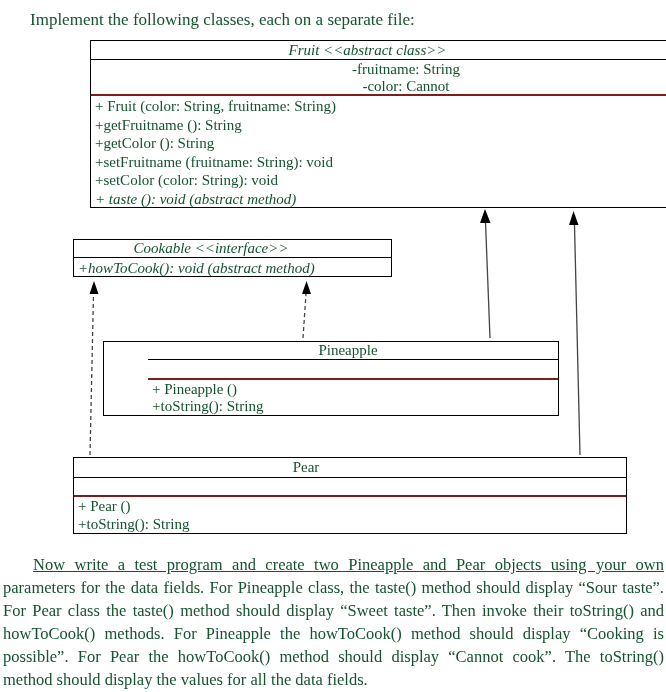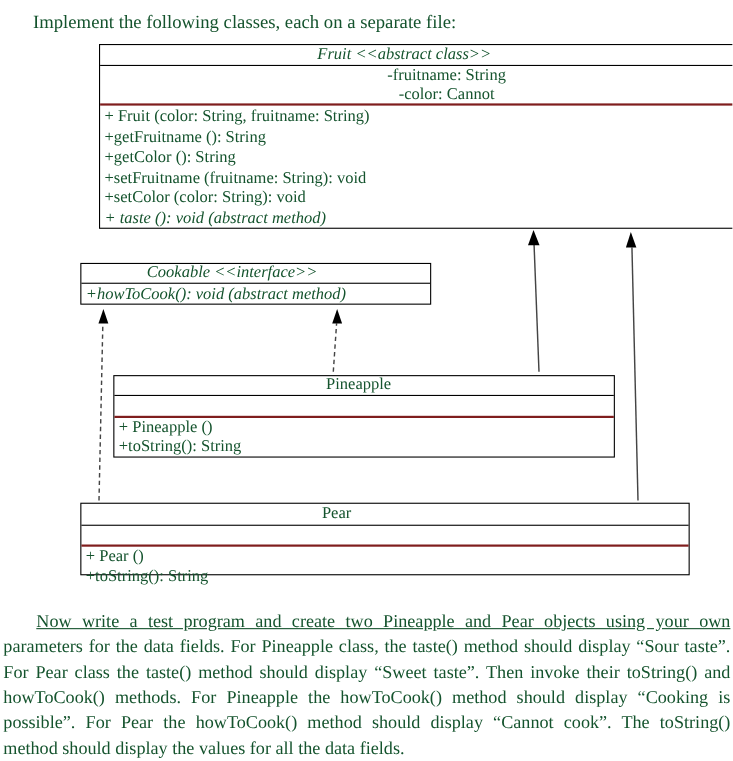--- a/index.html
+++ b/index.html
@@ -48,26 +48,26 @@
   
   .box-fruit   { left: 90px;  top: 40px;  width: 630px; height: 168px; }
   .box-fruit .uml-title   { height: 19px; line-height: 18px; padding-right: 75px; }
   .box-fruit .uml-attrs   { height: 36px; line-height: 17px; }
   .box-fruit .uml-methods { line-height: 18.5px; }
   
   .box-cookable { left: 73px; top: 239px; width: 319px; height: 38px; }
   .box-cookable .uml-title   { height: 18px; line-height: 17px; padding-right: 43px; }
   .box-cookable .uml-methods { line-height: 18px; }
   
-  .box-pineapple { left: 103px; top: 341px; width: 456px; height: 75px; }
+  .box-pineapple { left: 103px; top: 341px; width: 456px; height: 75px; padding-left: 44px; }
   .box-pineapple .uml-title   { height: 18px; line-height: 17px; padding-right: 10px; }
   .box-pineapple .uml-attrs   { height: 20px; }
   .box-pineapple .uml-methods { line-height: 17px; }
   
-  .box-pear { left: 73px; top: 457px; width: 554px; height: 66px; }
+  .box-pear { left: 73px; top: 457px; width: 554px; height: 77px; }
   .box-pear .uml-title   { height: 20px; line-height: 19px; padding-right: 88px; }
   .box-pear .uml-attrs   { height: 19px; }
   .box-pear .uml-methods { line-height: 17.5px; }
 
   .arrows {
     position: absolute;
     left: 0; top: 0;
     width: 666px; height: 692px;
     pointer-events: none;
   }

